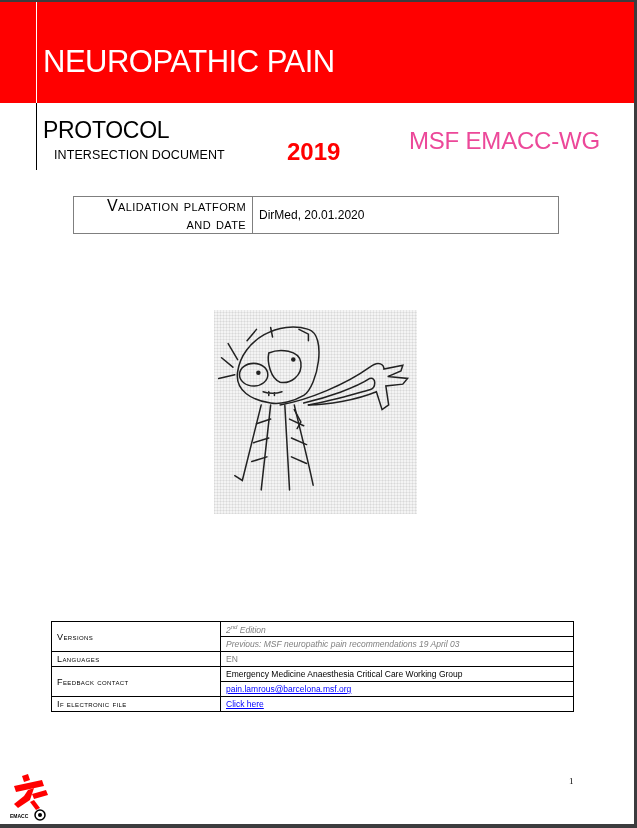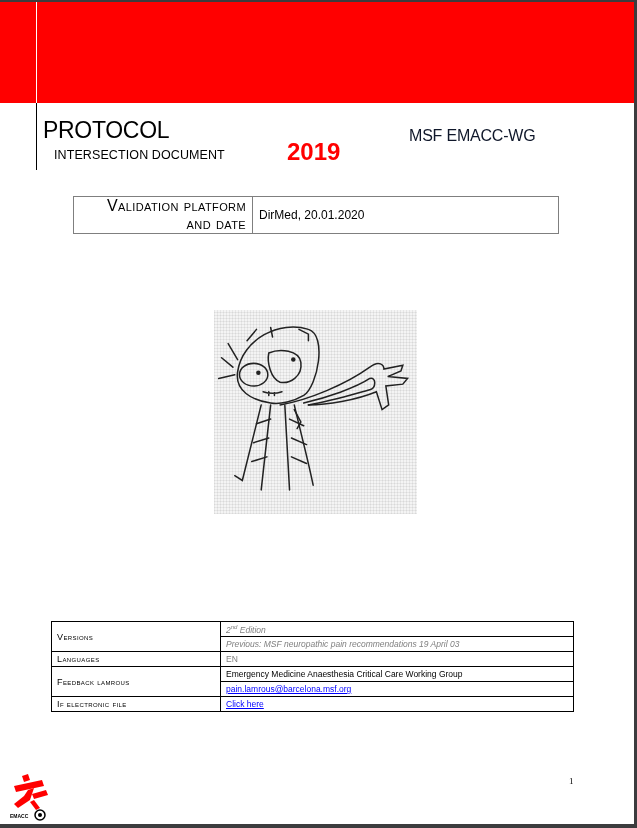--- a/index.html
+++ b/index.html
@@ -34,21 +34,21 @@
   .subtitle {
     position:absolute; left:54px; top:146px; font-size:12.5px; color:#000;
     letter-spacing:0.1px;
   }
   .year {
     position:absolute; left:287px; top:124px; font-size:24px; font-weight:bold;
     color:#ff0000;
     margin-top:12px;
   }
   .org {
-    position:absolute; left:409px; top:125px; font-size:16px; color:#0f172a;
+    position:absolute; left:409px; top:125px; font-size:24px; color:#ec4899;
     letter-spacing:-0.2px;
   }
   table { border-collapse:collapse; position:absolute; }
   td { border:1px solid #7f7f7f; padding:0 6px; font-size:10px; vertical-align:middle; }
   .sc { font-variant:small-caps; letter-spacing:0.4px; font-size:10.5px; }
   .validation { left:73px; top:194px; width:486px; }
   .validation td { height:26px; }
   .validation td.lab { width:166px; font-size:16px;text-align:right; }
   .validation td.val { font-size:12px;margin-top:16px; }
   .figure {
@@ -68,20 +68,21 @@
   .pagenum { position:absolute; left:569px; top:774px; font-size:9px; color:#000; font-family:"Liberation Serif", serif; }
   .logo { position:absolute; left:8px; top:770px; width:44px; height:50px; }
 </style>
 </head>
 <body>
 
 <div class="page">
   <div class="banner"></div>
   <div class="vline-white"></div>
   <div class="vline-black"></div>
+  <div class="title">NEUROPATHIC PAIN</div>
 
   <div class="protocol">PROTOCOL</div>
   <div class="subtitle">INTERSECTION DOCUMENT</div>
   <div class="year">2019</div>
   <div class="org">MSF EMACC-WG</div>
 
   <table class="validation">
     <tbody>
         <tr>
       <td class="lab sc">Validation platform and date</td>
@@ -119,21 +120,21 @@
       <td class="grey ital"><span>2</span><sup style="font-size:6px">nd</sup> <span>Edition</span></td>
     </tr>
     <tr>
       <td class="grey ital">Previous: MSF neuropathic pain recommendations 19 April 03</td>
     </tr>
     <tr>
       <td class="lab"><span class="sc">Languages</span></td>
       <td class="grey">EN</td>
     </tr>
     <tr>
-      <td class="lab" rowspan="2"><span class="sc">Feedback lamrous</span></td>
+      <td class="lab" rowspan="2"><span class="sc">Feedback contact</span></td>
       <td>Emergency Medicine Anaesthesia Critical Care Working Group</td>
     </tr>
     <tr>
       <td><a class="link">pain.lamrous@barcelona.msf.org</a></td>
     </tr>
     <tr>
       <td class="lab"><span class="sc">If electronic file</span></td>
       <td><a class="link">Click here</a></td>
     </tr>
   </tbody>

